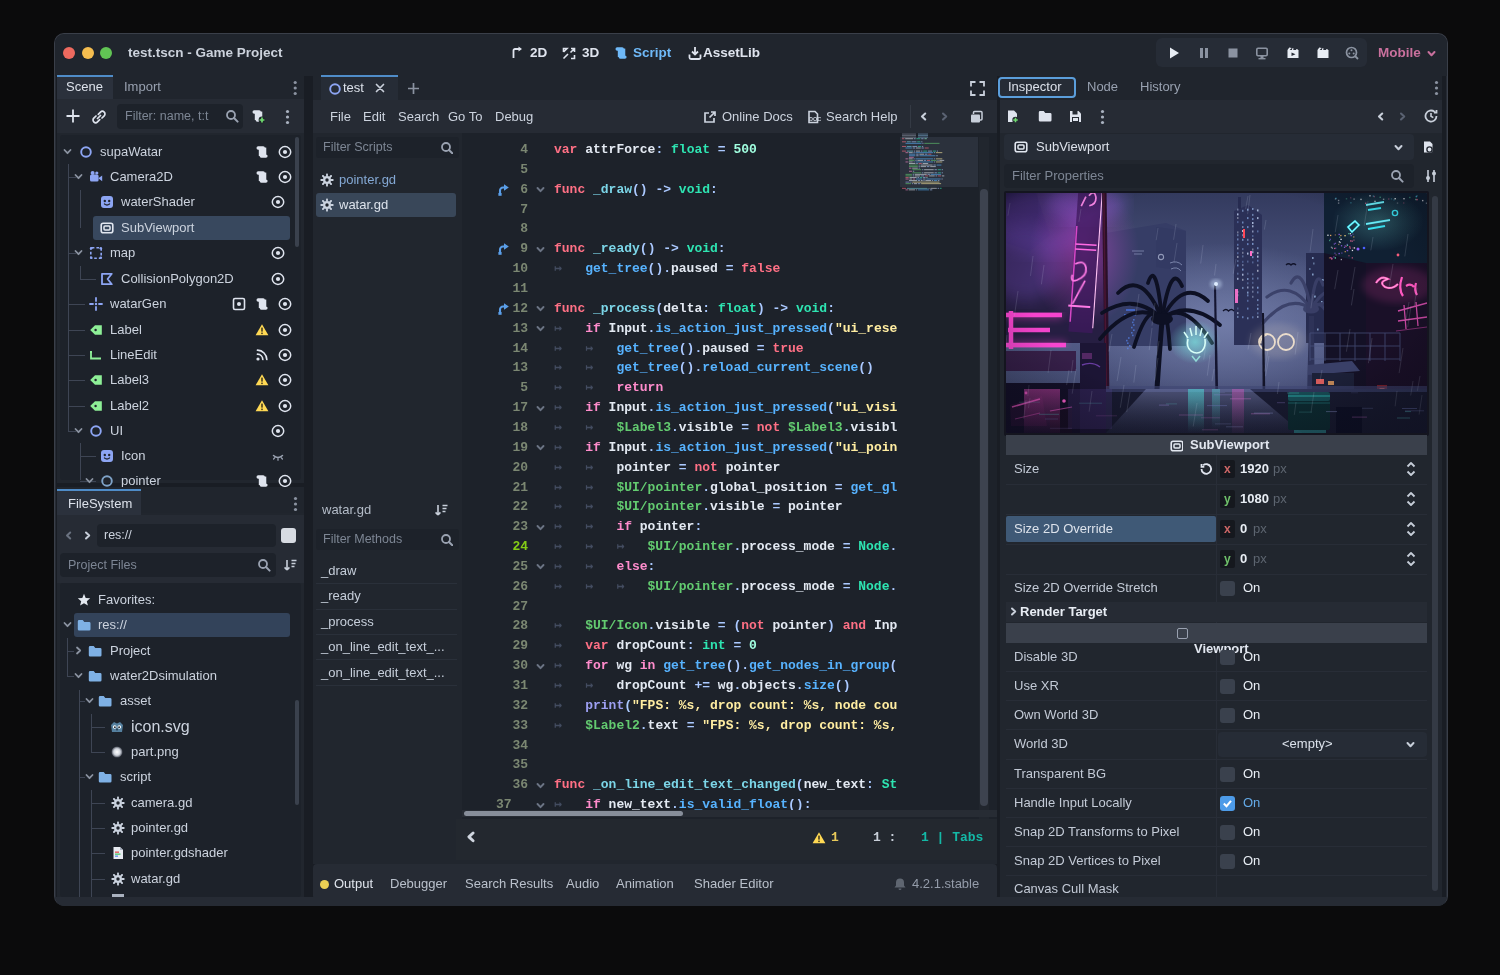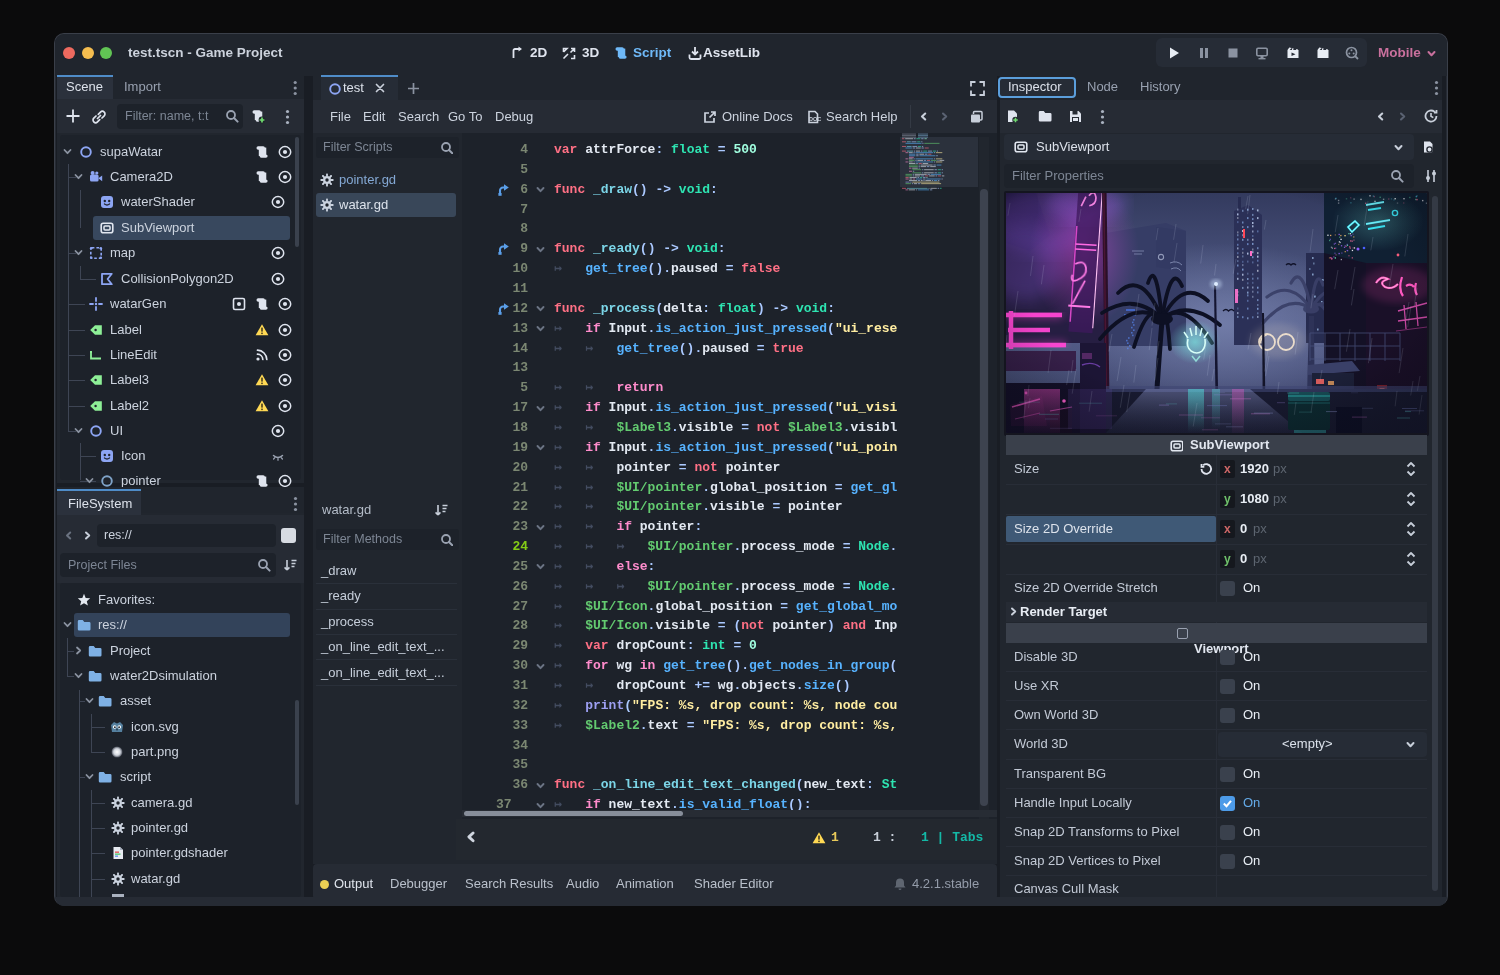--- a/index.html
+++ b/index.html
@@ -379,21 +379,21 @@
 <div class="t" style="left:120px;top:692px;color:#ccd3de;font-size:13px;">asset</div>
 <div style="left:91px;top:727px;width:14px;height:1px;background:#3e4554"></div>
 <svg style="position:absolute;left:110px;top:720px;" width="14" height="14" viewBox="0 0 14 14">
     <path d="M2 12 L1 5 l3 -3 l3 1.5 L10 2 l3 3 l-1 7 Z" fill="#55809f"></path>
     <circle cx="4.7" cy="7" r="1.8" fill="#fff"></circle>
     <circle cx="9.3" cy="7" r="1.8" fill="#fff"></circle>
     <circle cx="4.9" cy="7.2" r="0.9" fill="#20252e"></circle>
     <circle cx="9.1" cy="7.2" r="0.9" fill="#20252e"></circle>
     <rect x="6.4" y="8.6" width="1.2" height="1.8" fill="#20252e"></rect>
   </svg>
-<div class="t" style="left:131px;top:718px;color:#ccd3de;font-size:13px;">icon.svg</div>
+<div class="t" style="left:131px;top:718px;color:#ccd3de;font-size:16px;">icon.svg</div>
 <div style="left:91px;top:752px;width:14px;height:1px;background:#3e4554"></div>
 <svg style="position:absolute;left:110px;top:745px;" width="14" height="14" viewBox="0 0 14 14">
     <defs>
       <radialGradient id="pg">
         <stop offset="0%" stop-color="#ffffff"></stop>
         <stop offset="60%" stop-color="#cfd4dc"></stop>
         <stop offset="100%" stop-color="#4a4f5a"></stop>
       </radialGradient>
     </defs>
     <circle cx="7" cy="7" r="5.5" fill="url(#pg)"></circle>
@@ -597,20 +597,21 @@
     </svg>
     <div class="m" style="left:92px;top:165.8px"><span style="color:#ff7085">func </span><span style="color:#7cd6e8">_process</span><span style="color:#abc9ff">(</span><span style="color:#e3e9f2">delta</span><span style="color:#abc9ff">: </span><span style="color:#2ee5b2">float</span><span style="color:#abc9ff">) -&gt; </span><span style="color:#2ee5b2">void</span><span style="color:#abc9ff">:</span></div>
     <div class="m" style="left:34px;top:185.6px;width:32px;text-align:right;color:#7b8772">13</div>
     <svg style="position:absolute;left:74px;top:191.14999999999998px;" width="10" height="10" viewBox="0 0 10 10">
       <path d="M1.5 3 L4.5 6.2 L7.5 3" fill="none" stroke="#6b7484" stroke-width="1.9" stroke-linecap="round" stroke-linejoin="round"></path>
     </svg>
     <div class="m" style="left:92px;top:185.6px"><span style="display:inline-block;width:31.2px;color:#434c60">↦</span><span style="color:#ff8ccc">if </span><span style="color:#e3e9f2">Input</span><span style="color:#abc9ff">.</span><span style="color:#57b3ff">is_action_just_pressed</span><span style="color:#abc9ff">(</span><span style="color:#ffeda1">"ui_rese</span></div>
     <div class="m" style="left:34px;top:205.5px;width:32px;text-align:right;color:#7b8772">14</div>
     <div class="m" style="left:92px;top:205.5px"><span style="display:inline-block;width:31.2px;color:#434c60">↦</span><span style="display:inline-block;width:31.2px;color:#434c60">↦</span><span style="color:#57b3ff">get_tree</span><span style="color:#abc9ff">().</span><span style="color:#e3e9f2">paused</span><span style="color:#abc9ff"> = </span><span style="color:#ff7085">true</span></div>
     <div class="m" style="left:34px;top:225.4px;width:32px;text-align:right;color:#7b8772">13</div>
+    <div class="m" style="left:92px;top:225.4px"><span style="display:inline-block;width:31.2px;color:#434c60">↦</span><span style="display:inline-block;width:31.2px;color:#434c60">↦</span><span style="color:#57b3ff">get_tree</span><span style="color:#abc9ff">().</span><span style="color:#57b3ff">reload_current_scene</span><span style="color:#abc9ff">()</span></div>
     <div class="m" style="left:34px;top:245.2px;width:32px;text-align:right;color:#7b8772">5</div>
     <div class="m" style="left:92px;top:245.2px"><span style="display:inline-block;width:31.2px;color:#434c60">↦</span><span style="display:inline-block;width:31.2px;color:#434c60">↦</span><span style="color:#ff8ccc">return</span></div>
     <div class="m" style="left:34px;top:265.1px;width:32px;text-align:right;color:#7b8772">17</div>
     <svg style="position:absolute;left:74px;top:270.55px;" width="10" height="10" viewBox="0 0 10 10">
       <path d="M1.5 3 L4.5 6.2 L7.5 3" fill="none" stroke="#6b7484" stroke-width="1.9" stroke-linecap="round" stroke-linejoin="round"></path>
     </svg>
     <div class="m" style="left:92px;top:265.1px"><span style="display:inline-block;width:31.2px;color:#434c60">↦</span><span style="color:#ff8ccc">if </span><span style="color:#e3e9f2">Input</span><span style="color:#abc9ff">.</span><span style="color:#57b3ff">is_action_just_pressed</span><span style="color:#abc9ff">(</span><span style="color:#ffeda1">"ui_visi</span></div>
     <div class="m" style="left:34px;top:284.9px;width:32px;text-align:right;color:#7b8772">18</div>
     <div class="m" style="left:92px;top:284.9px"><span style="display:inline-block;width:31.2px;color:#434c60">↦</span><span style="display:inline-block;width:31.2px;color:#434c60">↦</span><span style="color:#63cb70">$Label3</span><span style="color:#abc9ff">.</span><span style="color:#e3e9f2">visible</span><span style="color:#abc9ff"> = </span><span style="color:#ff7085">not </span><span style="color:#63cb70">$Label3</span><span style="color:#abc9ff">.</span><span style="color:#e3e9f2">visibl</span></div>
     <div class="m" style="left:34px;top:304.8px;width:32px;text-align:right;color:#7b8772">19</div>
@@ -632,21 +633,20 @@
     <div class="m" style="left:34px;top:404.0px;width:32px;text-align:right;color:#84cc16">24</div>
     <div class="m" style="left:92px;top:404.0px"><span style="display:inline-block;width:31.2px;color:#434c60">↦</span><span style="display:inline-block;width:31.2px;color:#434c60">↦</span><span style="display:inline-block;width:31.2px;color:#434c60">↦</span><span style="color:#63cb70">$UI/pointer</span><span style="color:#abc9ff">.</span><span style="color:#e3e9f2">process_mode</span><span style="color:#abc9ff"> = </span><span style="color:#2ee5b2">Node</span><span style="color:#abc9ff">.</span></div>
     <div class="m" style="left:34px;top:423.9px;width:32px;text-align:right;color:#7b8772">25</div>
     <svg style="position:absolute;left:74px;top:429.35px;" width="10" height="10" viewBox="0 0 10 10">
       <path d="M1.5 3 L4.5 6.2 L7.5 3" fill="none" stroke="#6b7484" stroke-width="1.9" stroke-linecap="round" stroke-linejoin="round"></path>
     </svg>
     <div class="m" style="left:92px;top:423.9px"><span style="display:inline-block;width:31.2px;color:#434c60">↦</span><span style="display:inline-block;width:31.2px;color:#434c60">↦</span><span style="color:#ff8ccc">else</span><span style="color:#abc9ff">:</span></div>
     <div class="m" style="left:34px;top:443.7px;width:32px;text-align:right;color:#7b8772">26</div>
     <div class="m" style="left:92px;top:443.7px"><span style="display:inline-block;width:31.2px;color:#434c60">↦</span><span style="display:inline-block;width:31.2px;color:#434c60">↦</span><span style="display:inline-block;width:31.2px;color:#434c60">↦</span><span style="color:#63cb70">$UI/pointer</span><span style="color:#abc9ff">.</span><span style="color:#e3e9f2">process_mode</span><span style="color:#abc9ff"> = </span><span style="color:#2ee5b2">Node</span><span style="color:#abc9ff">.</span></div>
     <div class="m" style="left:34px;top:463.5px;width:32px;text-align:right;color:#7b8772">27</div>
-    <div class="m" style="left:92px;top:463.5px"><span style="display:inline-block;width:31.2px;color:#434c60">↦</span><span style="color:#63cb70">$UI/Icon</span><span style="color:#abc9ff">.</span><span style="color:#e3e9f2">global_position</span><span style="color:#abc9ff"> = </span><span style="color:#57b3ff">get_global_mo</span></div>
     <div class="m" style="left:34px;top:483.4px;width:32px;text-align:right;color:#7b8772">28</div>
     <div class="m" style="left:92px;top:483.4px"><span style="display:inline-block;width:31.2px;color:#434c60">↦</span><span style="color:#63cb70">$UI/Icon</span><span style="color:#abc9ff">.</span><span style="color:#e3e9f2">visible</span><span style="color:#abc9ff"> = (</span><span style="color:#ff7085">not </span><span style="color:#e3e9f2">pointer</span><span style="color:#abc9ff">) </span><span style="color:#ff7085">and </span><span style="color:#e3e9f2">Inp</span></div>
     <div class="m" style="left:34px;top:503.2px;width:32px;text-align:right;color:#7b8772">29</div>
     <div class="m" style="left:92px;top:503.2px"><span style="display:inline-block;width:31.2px;color:#434c60">↦</span><span style="color:#ff7085">var </span><span style="color:#e3e9f2">dropCount</span><span style="color:#abc9ff">: </span><span style="color:#2ee5b2">int</span><span style="color:#abc9ff"> = </span><span style="color:#a1ffe0">0</span></div>
     <div class="m" style="left:34px;top:523.1px;width:32px;text-align:right;color:#7b8772">30</div>
     <svg style="position:absolute;left:74px;top:528.6px;" width="10" height="10" viewBox="0 0 10 10">
       <path d="M1.5 3 L4.5 6.2 L7.5 3" fill="none" stroke="#6b7484" stroke-width="1.9" stroke-linecap="round" stroke-linejoin="round"></path>
     </svg>
     <div class="m" style="left:92px;top:523.1px"><span style="display:inline-block;width:31.2px;color:#434c60">↦</span><span style="color:#ff8ccc">for </span><span style="color:#e3e9f2">wg </span><span style="color:#ff8ccc">in </span><span style="color:#57b3ff">get_tree</span><span style="color:#abc9ff">().</span><span style="color:#57b3ff">get_nodes_in_group</span><span style="color:#abc9ff">(</span></div>
     <div class="m" style="left:34px;top:543.0px;width:32px;text-align:right;color:#7b8772">31</div>

